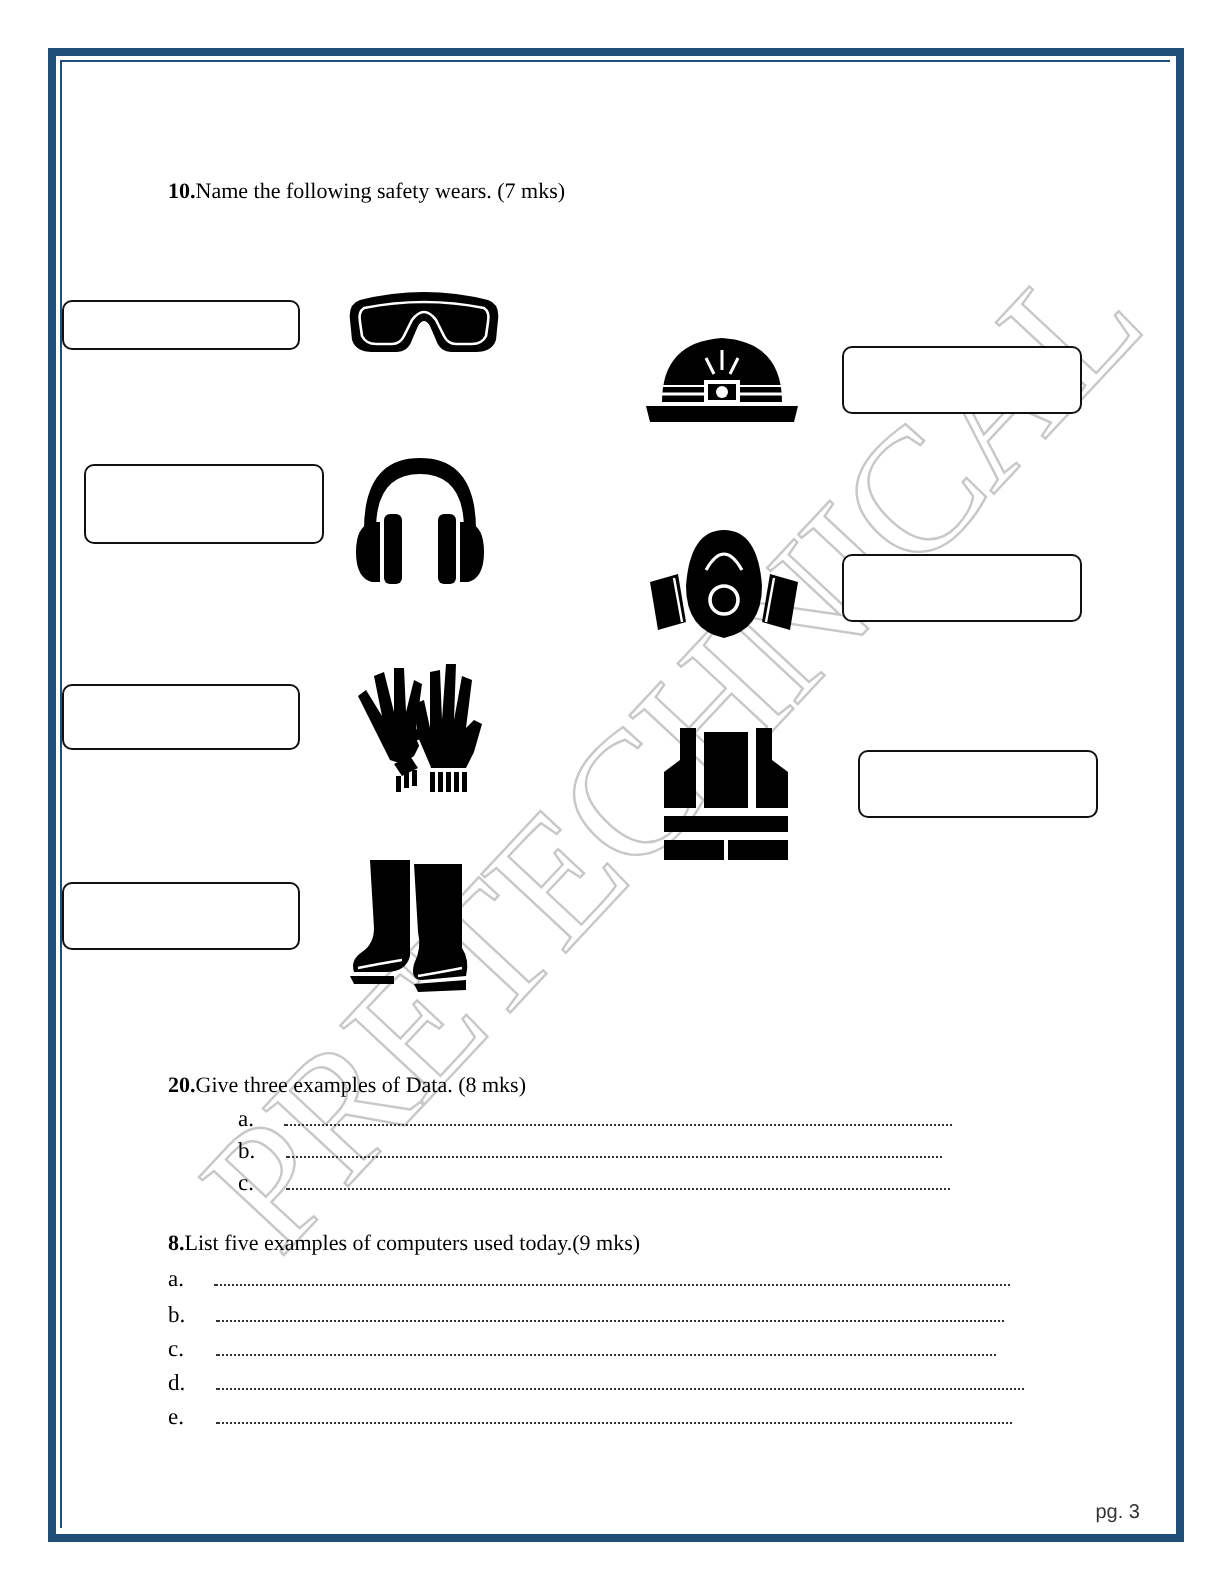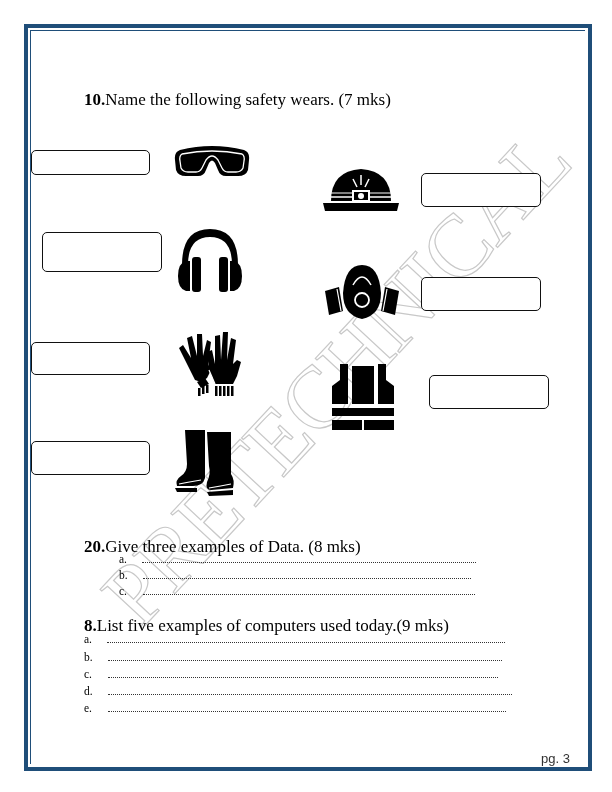--- a/index.html
+++ b/index.html
@@ -7,30 +7,30 @@
          font-family: "Liberation Serif", "DejaVu Serif", serif; color: #000; }
   .frame-outer { position: absolute; left: 24px; top: 24px; width: 560px; height: 739px;
                  border: 4px solid #1f4e79; box-sizing: content-box; }
   .frame-inner { position: absolute; left: 30px; top: 30px; width: 554px; height: 733px;
                  border-left: 1px solid #1f4e79; border-top: 1px solid #1f4e79; }
   .watermark { position: absolute; left: 30px; top: 355px; width: 560px; text-align: center;
                font-family: "Liberation Serif", "DejaVu Serif", serif; font-size: 88px;
                color: transparent; -webkit-text-stroke: 1.2px #c8c8c8; letter-spacing: -2px;
                transform: rotate(-47deg); transform-origin: 50% 50%; pointer-events: none;
                white-space: nowrap; }
-  .q { position: absolute; font-size: 17px; white-space: nowrap; }
+  .q { position: absolute; font-size: 11px; white-space: nowrap; }
   .q b { font-weight: bold; }
   .box { position: absolute; border: 1.6px solid #111; border-radius: 5px; background: #fff;
          box-sizing: border-box; }
   .icon { position: absolute; }
   .line { position: absolute; font-size: 11.5px; white-space: nowrap; }
   .line .lbl { display: inline-block; }
   .dots { display: inline-block; border-bottom: 1px dotted #333; height: 9px; vertical-align: baseline; }
   .pgnum { position: absolute; right: 42px; top: 751px; font-family: "Liberation Sans", "DejaVu Sans", sans-serif;
-           font-size: 13px; color: #333; }
+           font-size: 10px; color: #333; }
 </style>
 </head>
 <body>
 
 <div class="frame-outer"></div>
 <div class="frame-inner"></div>
 
 <div class="watermark">PRETECHNICAL</div>
 
 <div class="q" style="left:84px; top:90px;">

